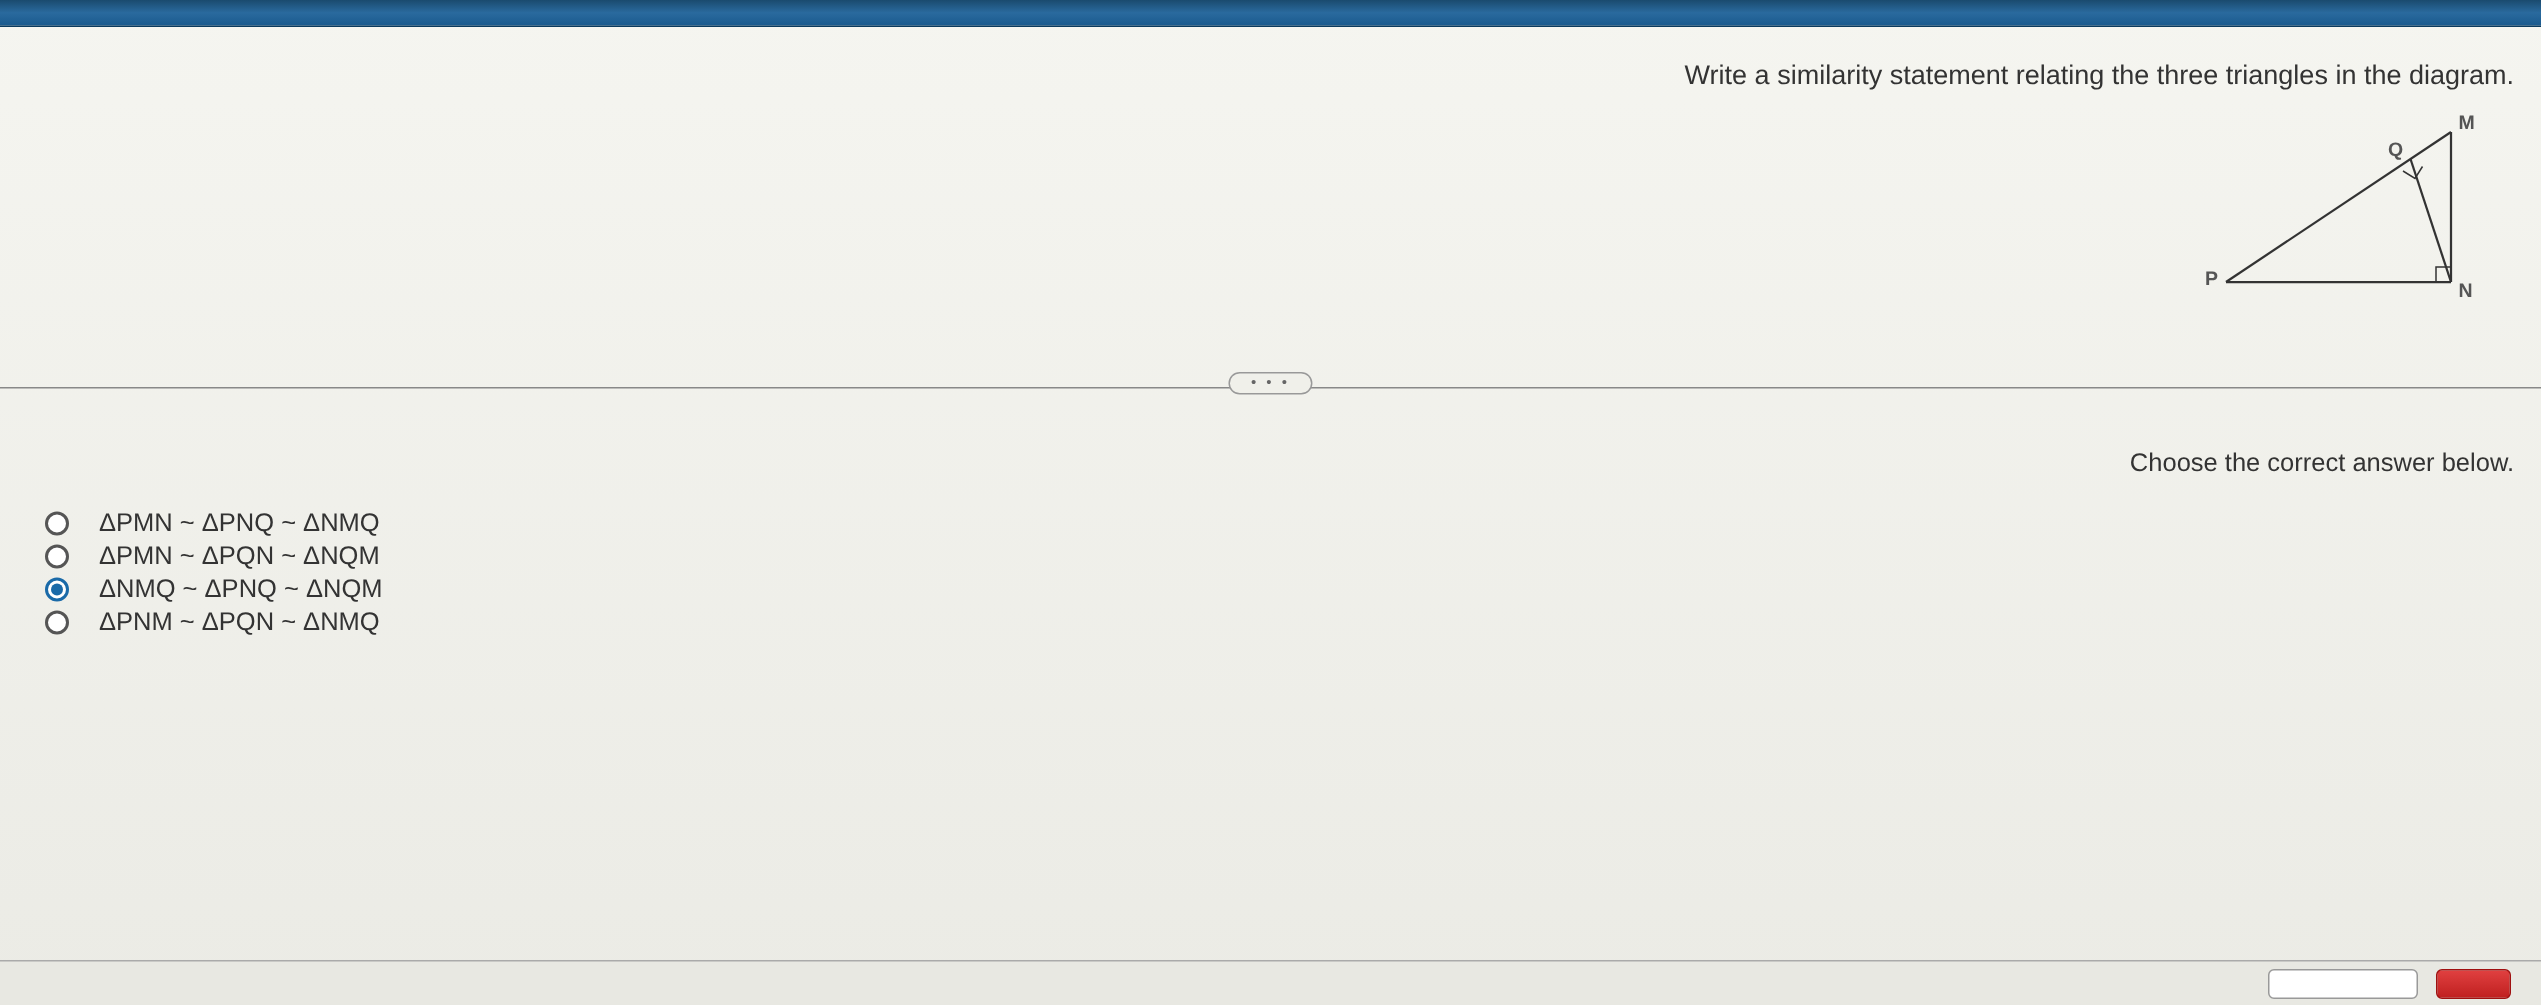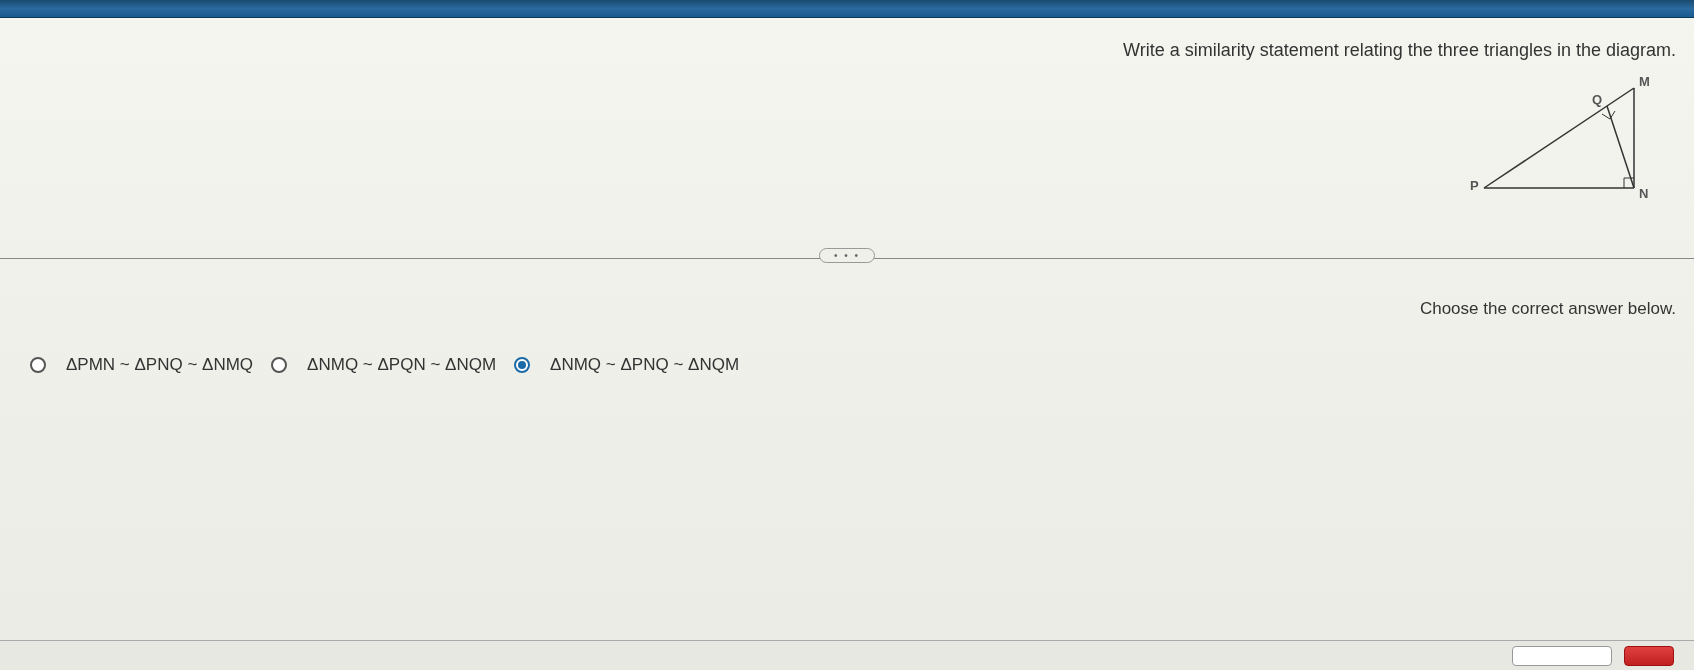--- a/index.html
+++ b/index.html
@@ -63,26 +63,26 @@
       color: #666;
       cursor: pointer;
       letter-spacing: 2px;
     }
     .answer-section {
       padding: 40px 18px 18px 18px;
     }
     .answer-prompt {
       font-size: 17px;
       color: #333;
-      margin-bottom: 36px;
+      margin-bottom: 20px;
     }
     .radio-options {
       display: flex;
-      flex-direction: row;
-      gap: 18px;
+      flex-direction: column;
+      gap: 2px;
       padding-left: 12px;
       margin-top: 16px;
     }
     .radio-row {
       display: flex;
       align-items: center;
       gap: 20px;
     }
     .radio-btn {
       width: 16px;
@@ -183,25 +183,29 @@
   <div class="answer-section">
     <div class="answer-prompt">Choose the correct answer below.</div>
 
     <div class="radio-options">
       <div class="radio-row">
         <span class="radio-btn"></span>
         <span class="radio-label">ΔPMN ~ ΔPNQ ~ ΔNMQ</span>
       </div>
       <div class="radio-row">
         <span class="radio-btn"></span>
-        <span class="radio-label">ΔNMQ ~ ΔPQN ~ ΔNQM</span>
+        <span class="radio-label">ΔPMN ~ ΔPQN ~ ΔNQM</span>
       </div>
       <div class="radio-row">
         <span class="radio-btn selected"></span>
         <span class="radio-label">ΔNMQ ~ ΔPNQ ~ ΔNQM</span>
+      </div>
+      <div class="radio-row">
+        <span class="radio-btn"></span>
+        <span class="radio-label">ΔPNM ~ ΔPQN ~ ΔNMQ</span>
       </div>
     </div>
   </div>
 
 </div>
 
 <div class="bottom-bar">
   <div class="bottom-button"></div>
   <div class="bottom-button red"></div>
 </div>

